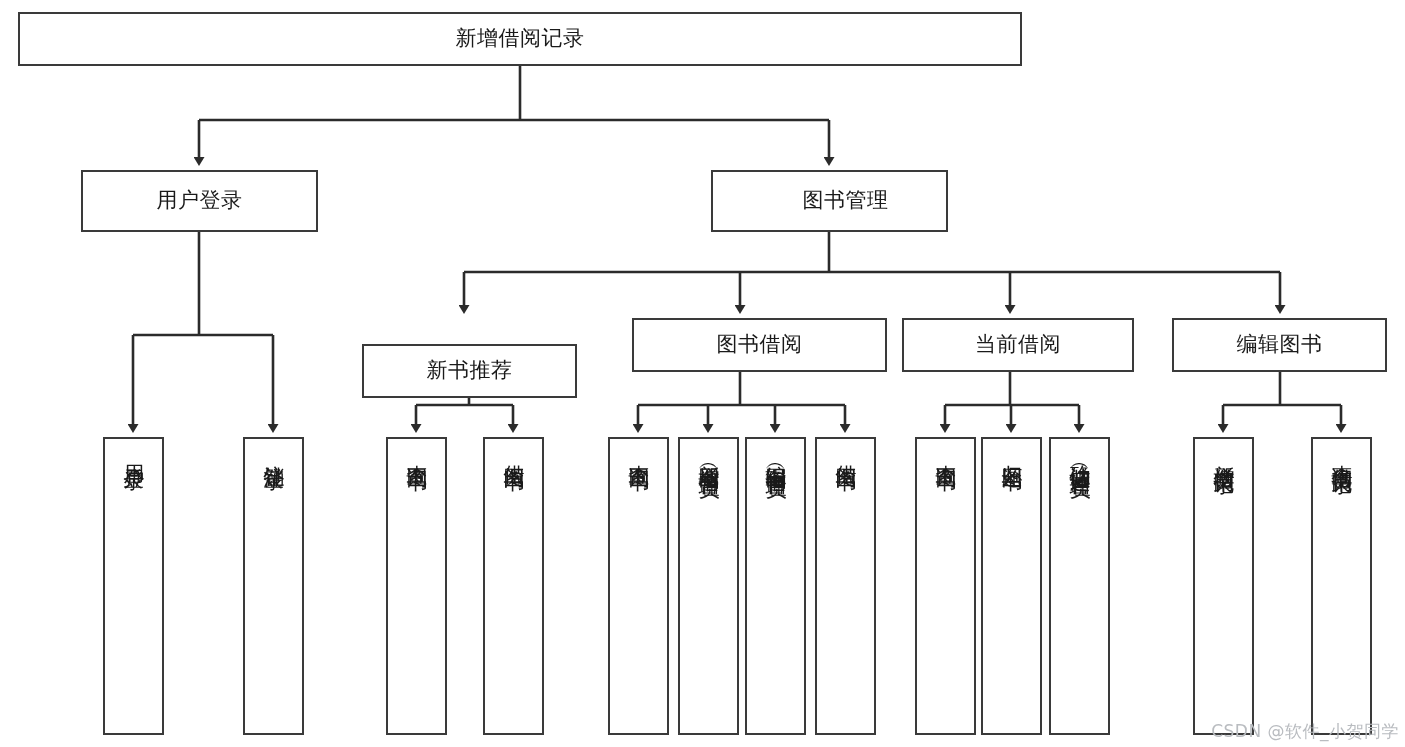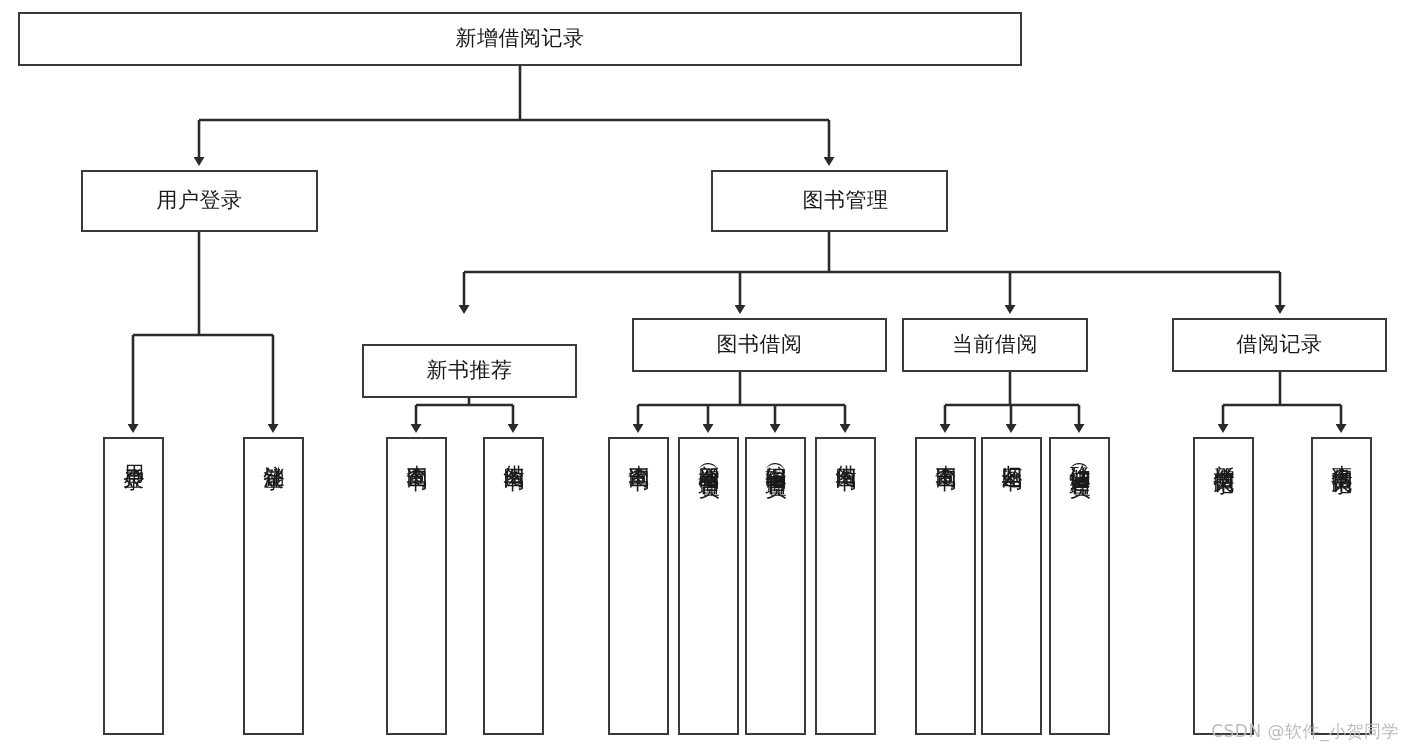--- a/index.html
+++ b/index.html
@@ -136,25 +136,25 @@
   <div class="node horizontal" style="left:711px; top:170px; width:237px; height:62px;padding-left:32px;">
     <span class="label">图书管理</span>
   </div>
 
   <div class="node horizontal" style="left:362px; top:318px; width:215px; height:54px;margin-top:26px;">
     <span class="label">新书推荐</span>
   </div>
   <div class="node horizontal" style="left:632px; top:318px; width:255px; height:54px;">
     <span class="label">图书借阅</span>
   </div>
-  <div class="node horizontal" style="left:902px; top:318px; width:186px; height:54px;">
+  <div class="node horizontal" style="left:902px; top:318px; width:232px; height:54px;">
     <span class="label">当前借阅</span>
   </div>
   <div class="node horizontal" style="left:1172px; top:318px; width:215px; height:54px;">
-    <span class="label">借阅记录</span>
+    <span class="label">编辑图书</span>
   </div>
 
   <div class="node vertical" style="left:103px; top:437px; width:61px; height:298px;">
     <span class="label">用户登录</span>
   </div>
   <div class="node vertical" style="left:243px; top:437px; width:61px; height:298px;">
     <span class="label">注销登录</span>
   </div>
 
   <div class="node vertical" style="left:386px; top:437px; width:61px; height:298px;">

